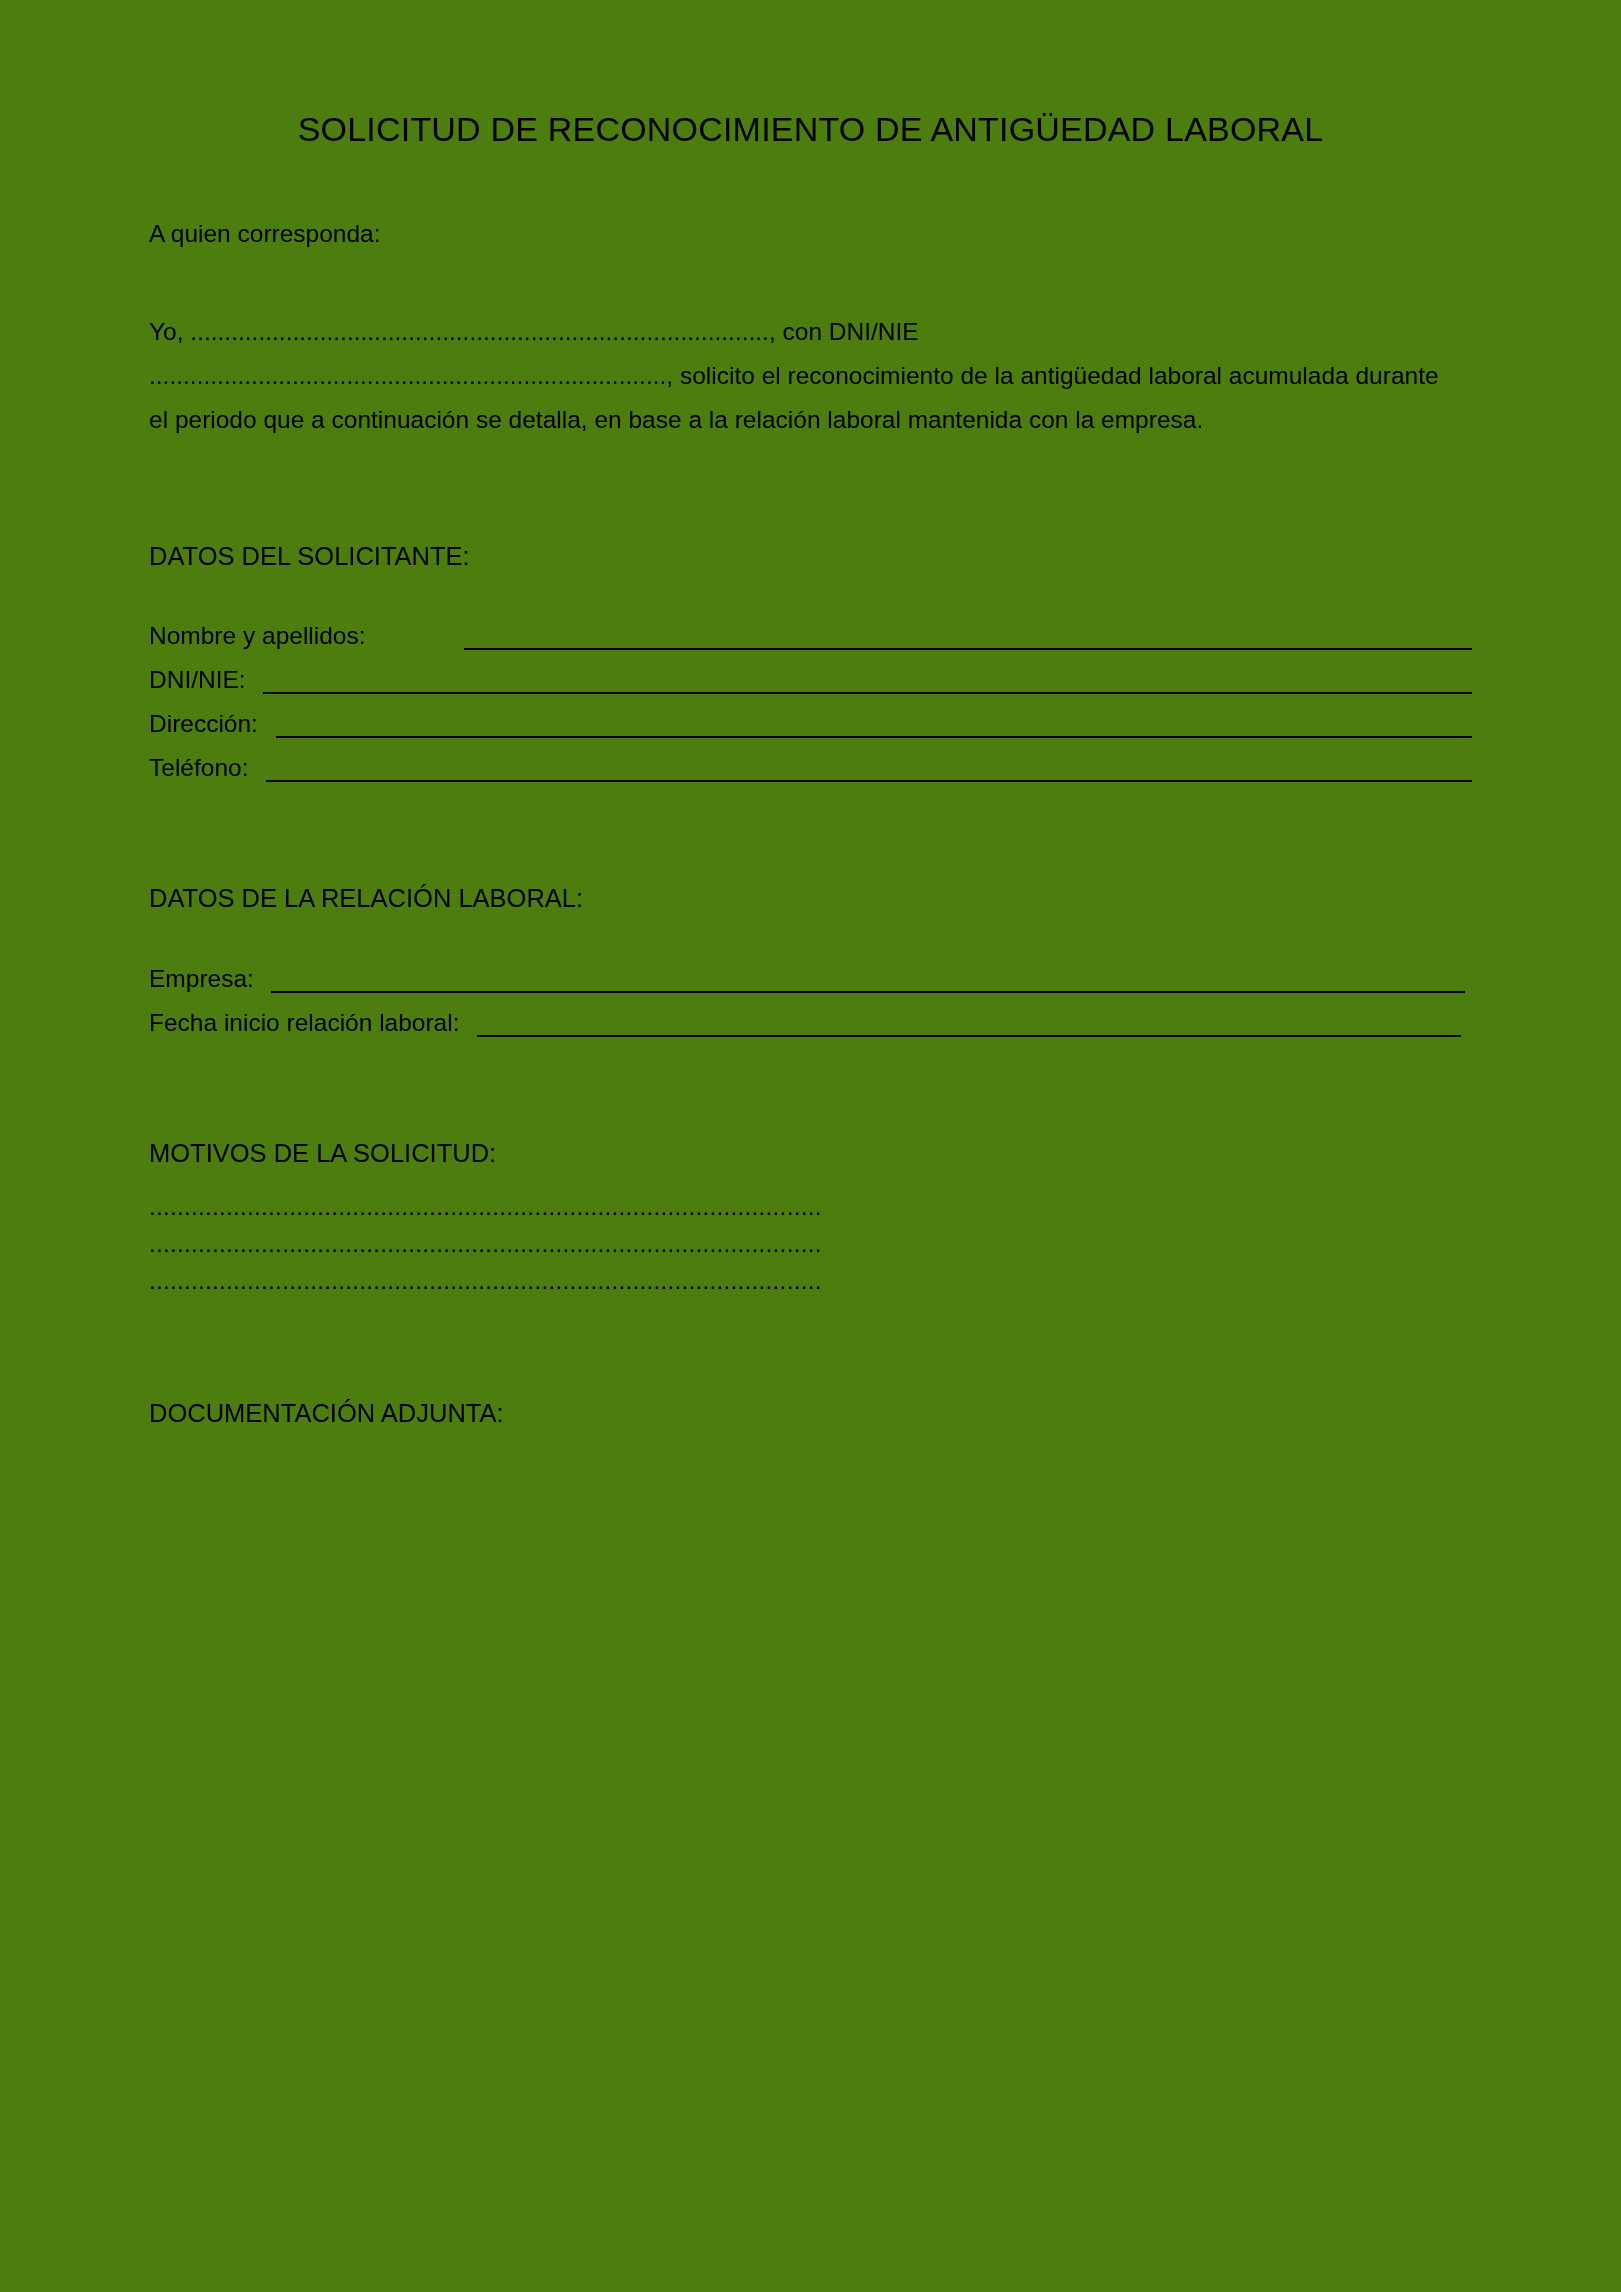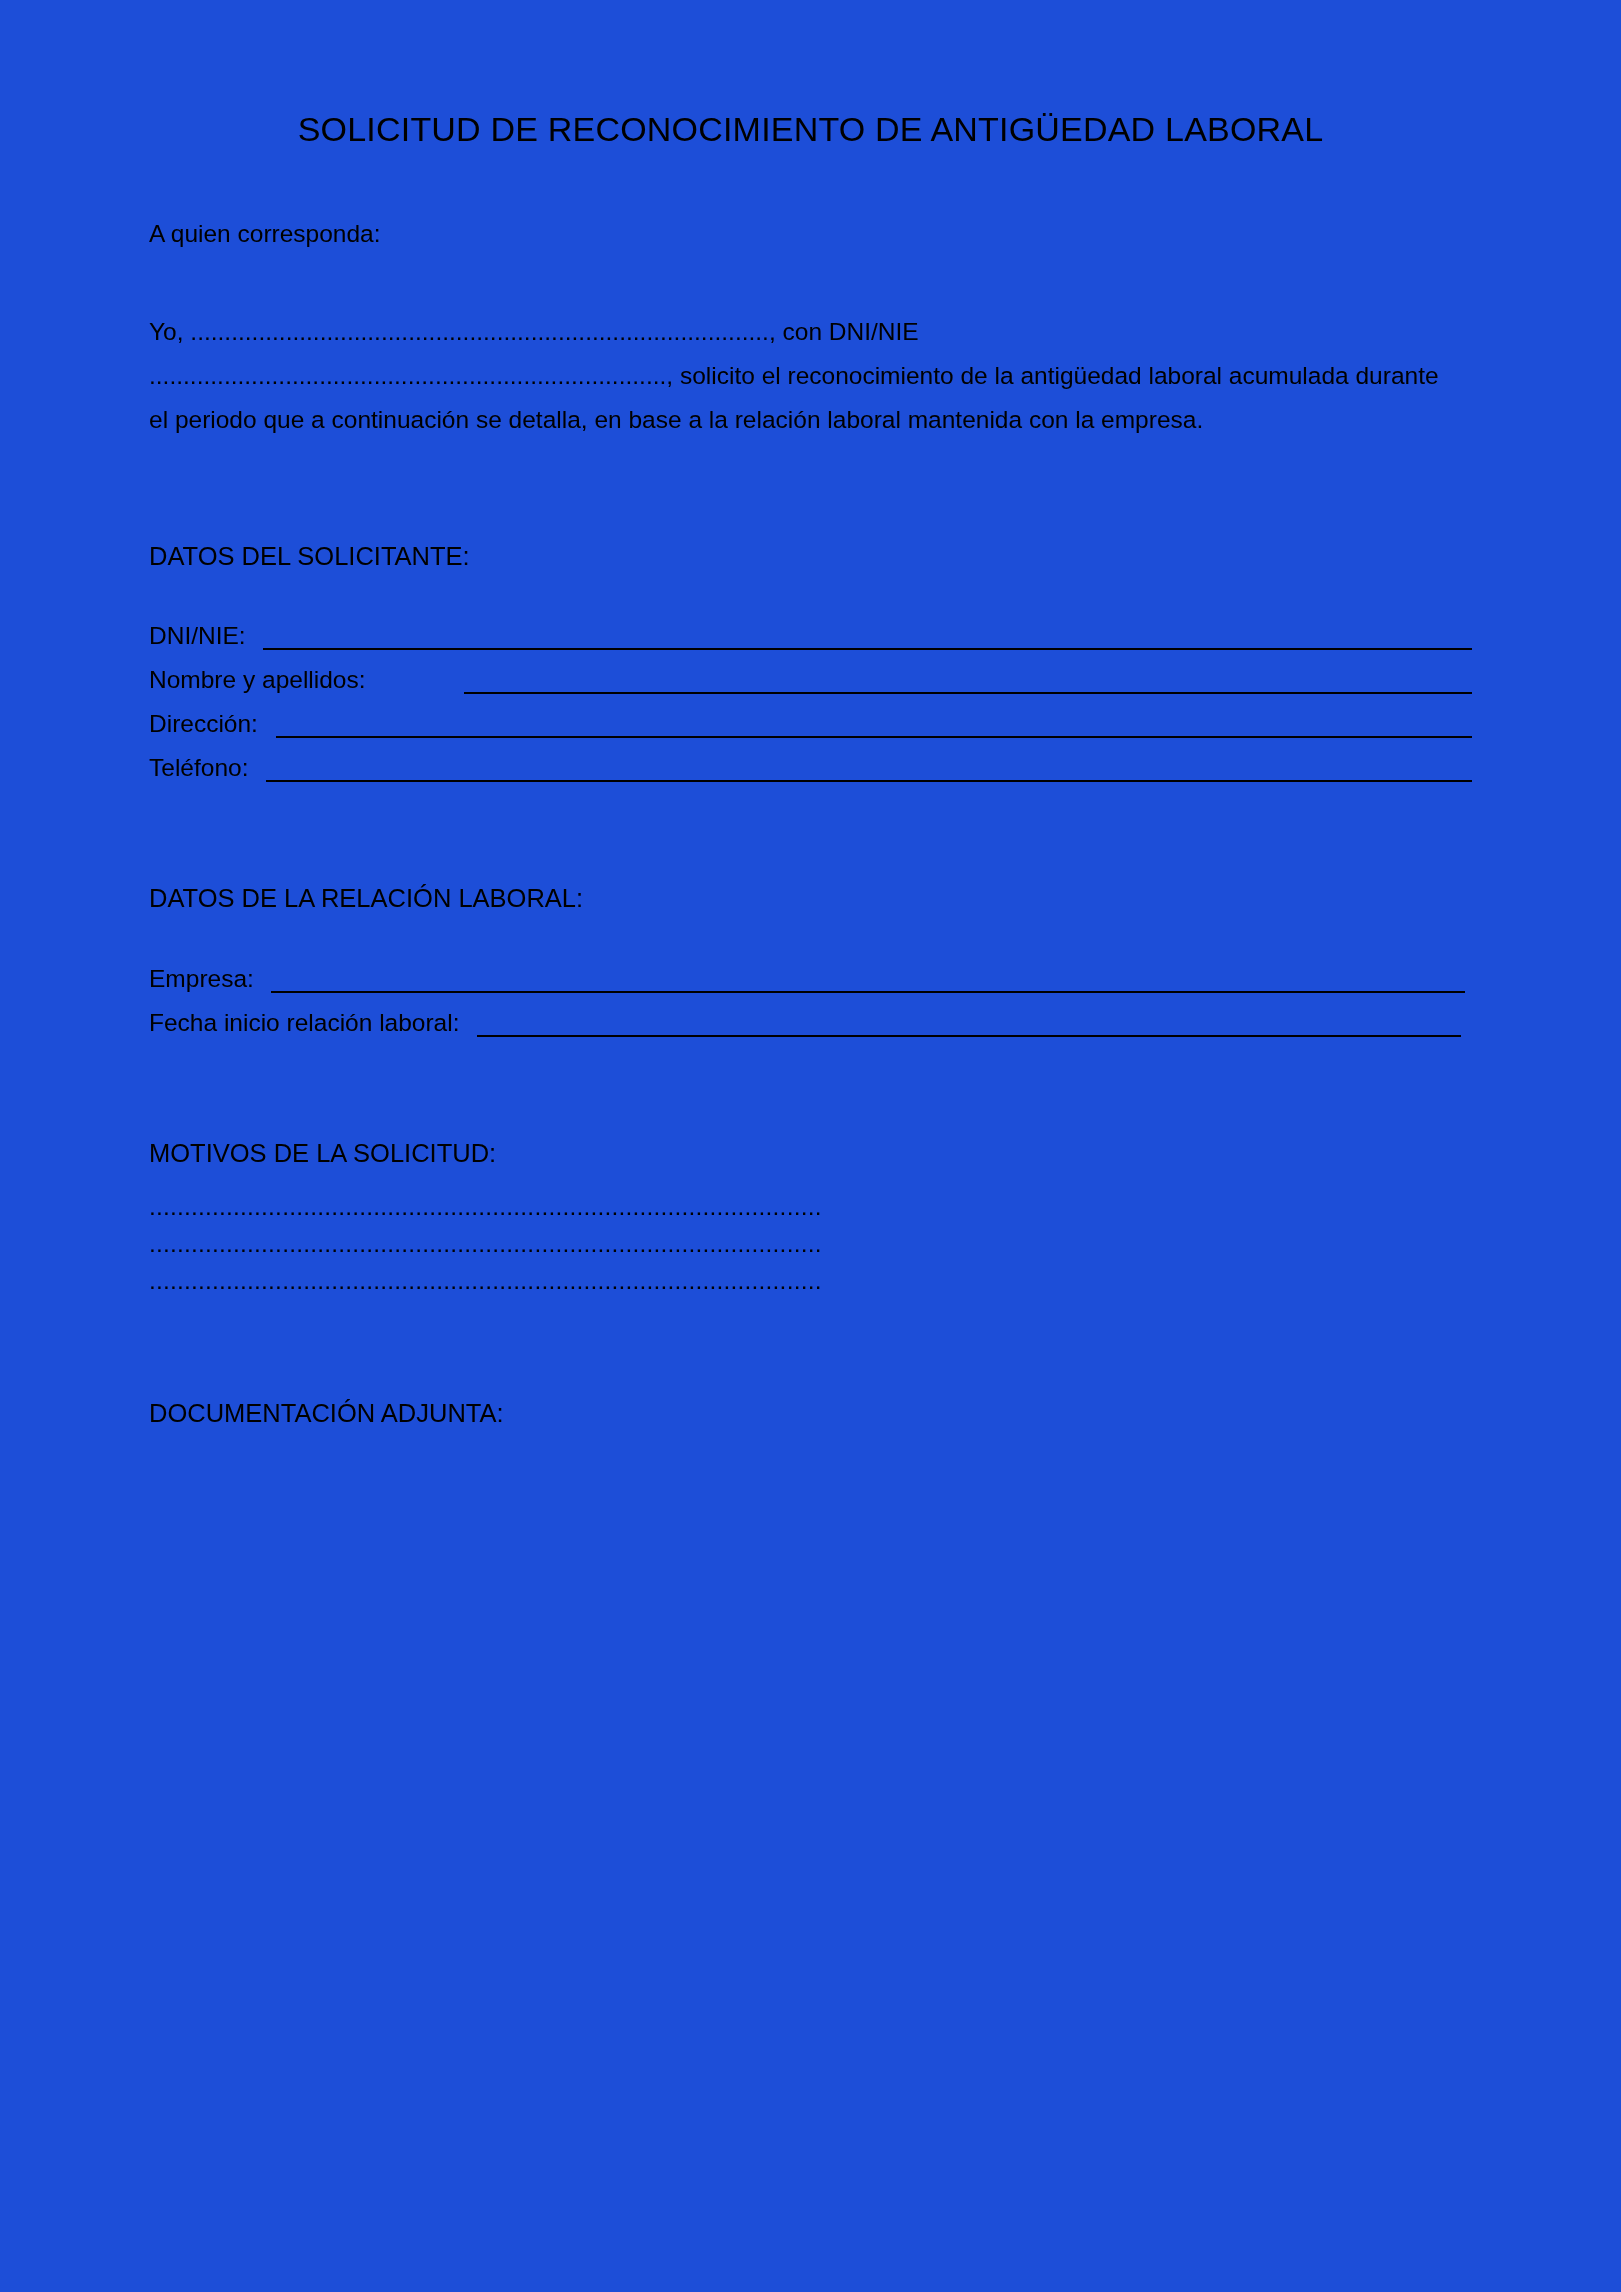--- a/index.html
+++ b/index.html
@@ -12,21 +12,21 @@
     height: 2293px;
     font-family: "Liberation Sans", sans-serif;
     color: #000000;
     -webkit-font-smoothing: antialiased;
   }
 
   .page {
     position: relative;
     width: 1621px;
     height: 2293px;
-    background: #1d4ed8;
+    background: #4d7c0f;
     box-sizing: border-box;
   }
 
   .doc-title {
     position: absolute;
     left: 0;
     top: 110px;
     width: 1621px;
     text-align: center;
     font-size: 34px;
@@ -133,27 +133,27 @@
     <div class="spacer-lg"></div>
 
     <div class="section">
       <p class="section-title">DATOS DEL SOLICITANTE:</p>
 
       <div class="spacer-sm"></div>
 
       <div class="field-rows">
 
         <div class="field-row">
+          <span class="field-label">Nombre y apellidos:</span>
+          <span class="field-line" style="margin-left:98px;max-width:1106px;"></span>
+        </div>
+
+        <div class="field-row">
           <span class="field-label">DNI/NIE:</span>
           <span class="field-line" style="margin-left:17.6px;max-width:1255px;"></span>
-        </div>
-
-        <div class="field-row">
-          <span class="field-label">Nombre y apellidos:</span>
-          <span class="field-line" style="margin-left:98px;max-width:1106px;"></span>
         </div>
 
         <div class="field-row">
           <span class="field-label">Dirección:</span>
           <span class="field-line" style="margin-left:17.6px;max-width:1249px;"></span>
         </div>
 
         <div class="field-row">
           <span class="field-label">Teléfono:</span>
           <span class="field-line" style="margin-left:17.6px;max-width:1253px;"></span>

